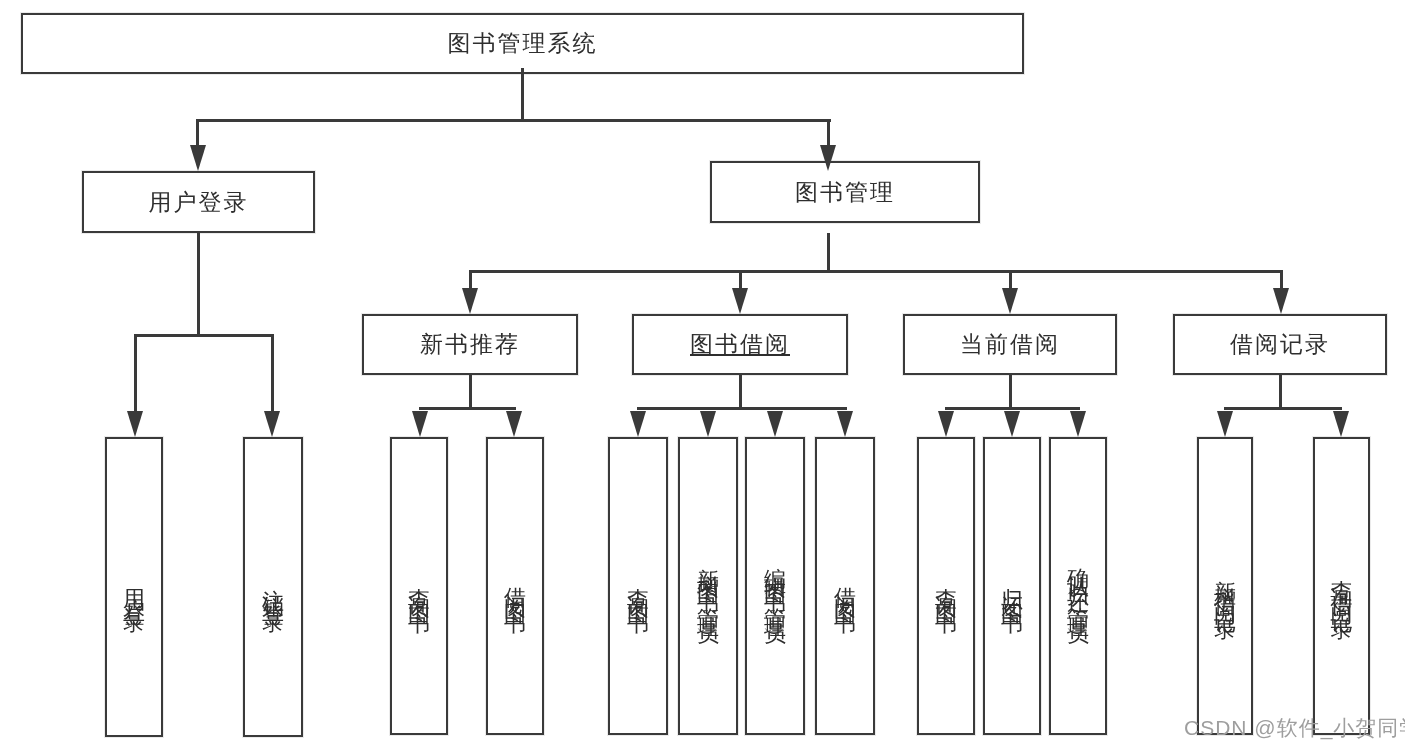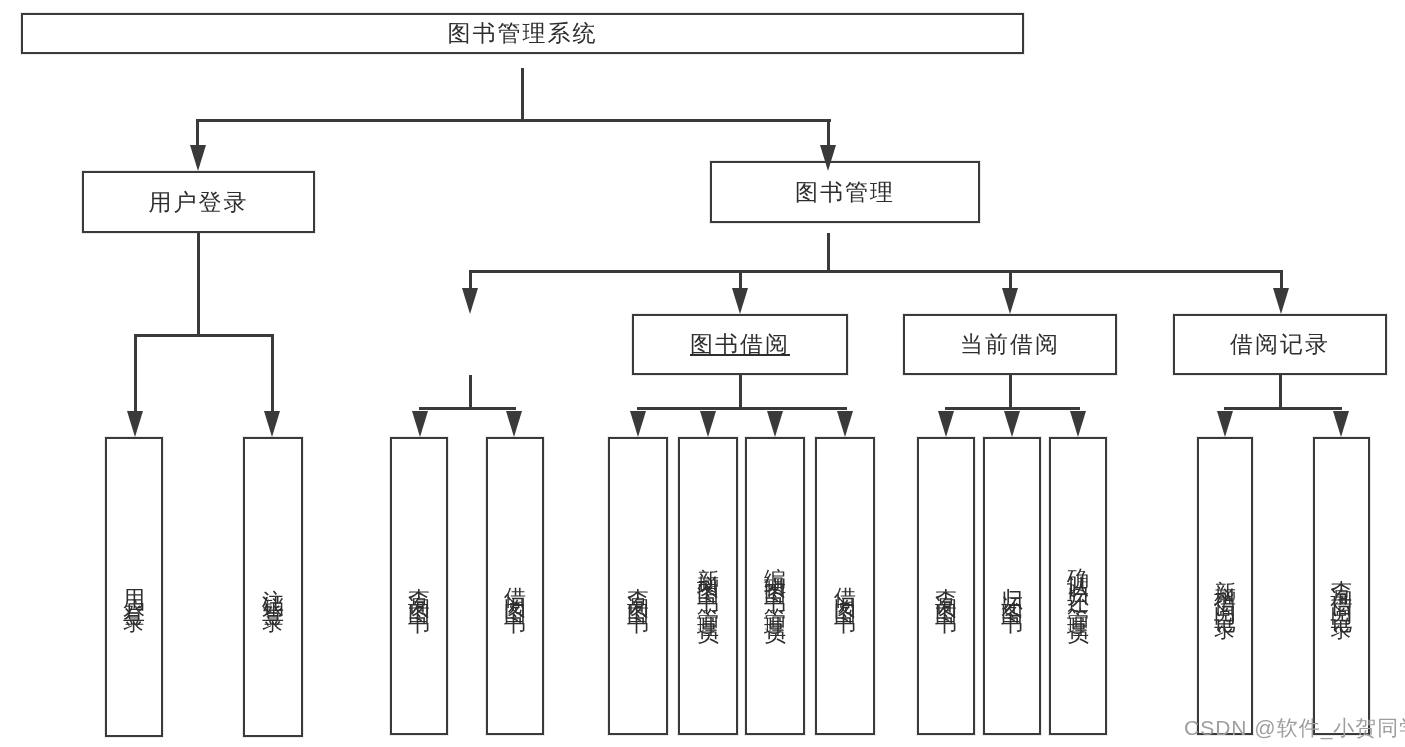--- a/index.html
+++ b/index.html
@@ -33,25 +33,26 @@
   .watermark{
     position:absolute;left:1184px;top:714px;z-index:5;
     color:var(--watermark);font-size:21px;letter-spacing:1px;white-space:nowrap;
   }
 </style>
 </head>
 <body>
 
 <div class="canvas">
 
-  <div class="box" style="left:21px;top:13px;width:1003px;height:41px;">图书管理系统</div>
+  <div class="box" style="left:21px;top:13px;width:1003px;height:61px;">图书管理系统</div>
 
   <div class="box" style="left:82px;top:171px;width:233px;height:62px;">用户登录</div>
   <div class="box" style="left:710px;top:161px;width:270px;height:62px;">图书管理</div>
 
+  <div class="box" style="left:362px;top:314px;width:216px;height:61px;">新书推荐</div>
   <div class="box" style="left:632px;top:314px;width:216px;height:61px;text-decoration:underline;">图书借阅</div>
   <div class="box" style="left:903px;top:314px;width:214px;height:61px;">当前借阅</div>
   <div class="box" style="left:1173px;top:314px;width:214px;height:61px;">借阅记录</div>
 
   <div class="box leaf" style="left:105px;top:437px;width:58px;height:300px;">
       <span>用户登录</span>
     </div>
   <div class="box leaf" style="left:243px;top:437px;width:60px;height:300px;">
       <span>注销登录</span>
     </div>

